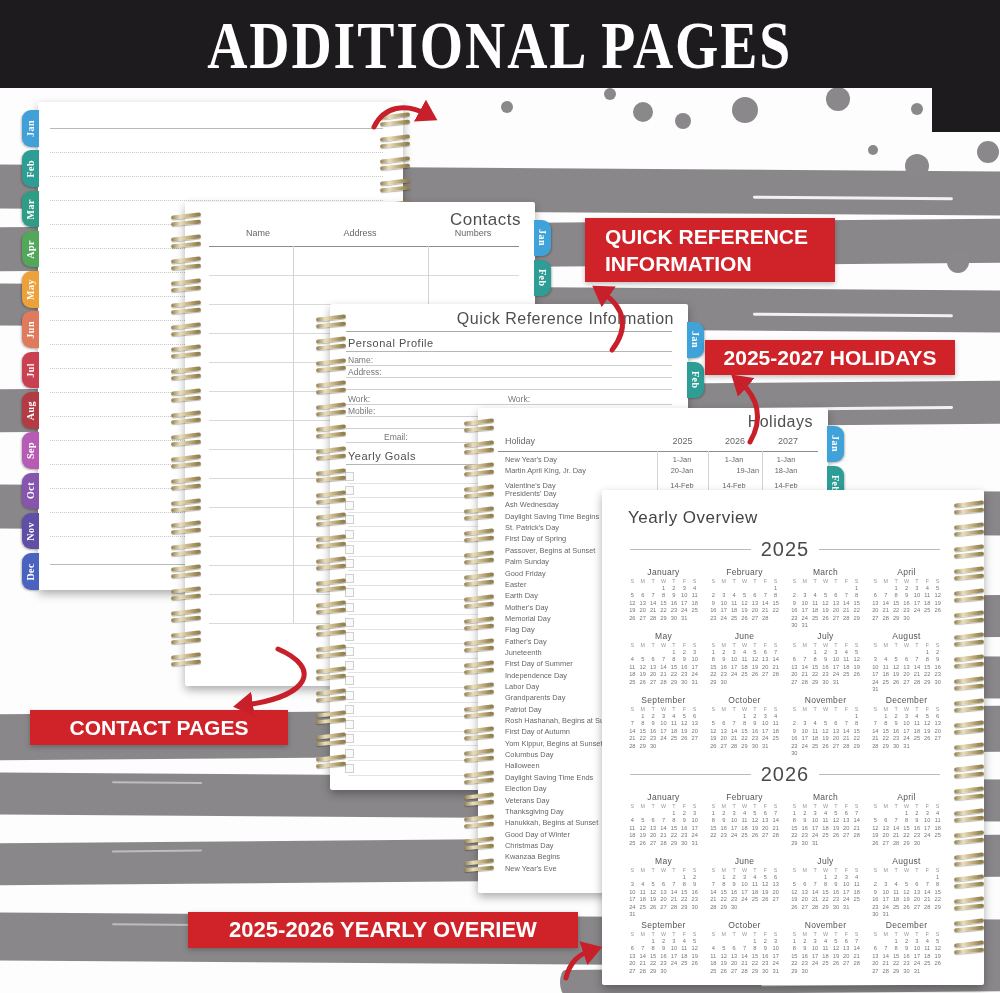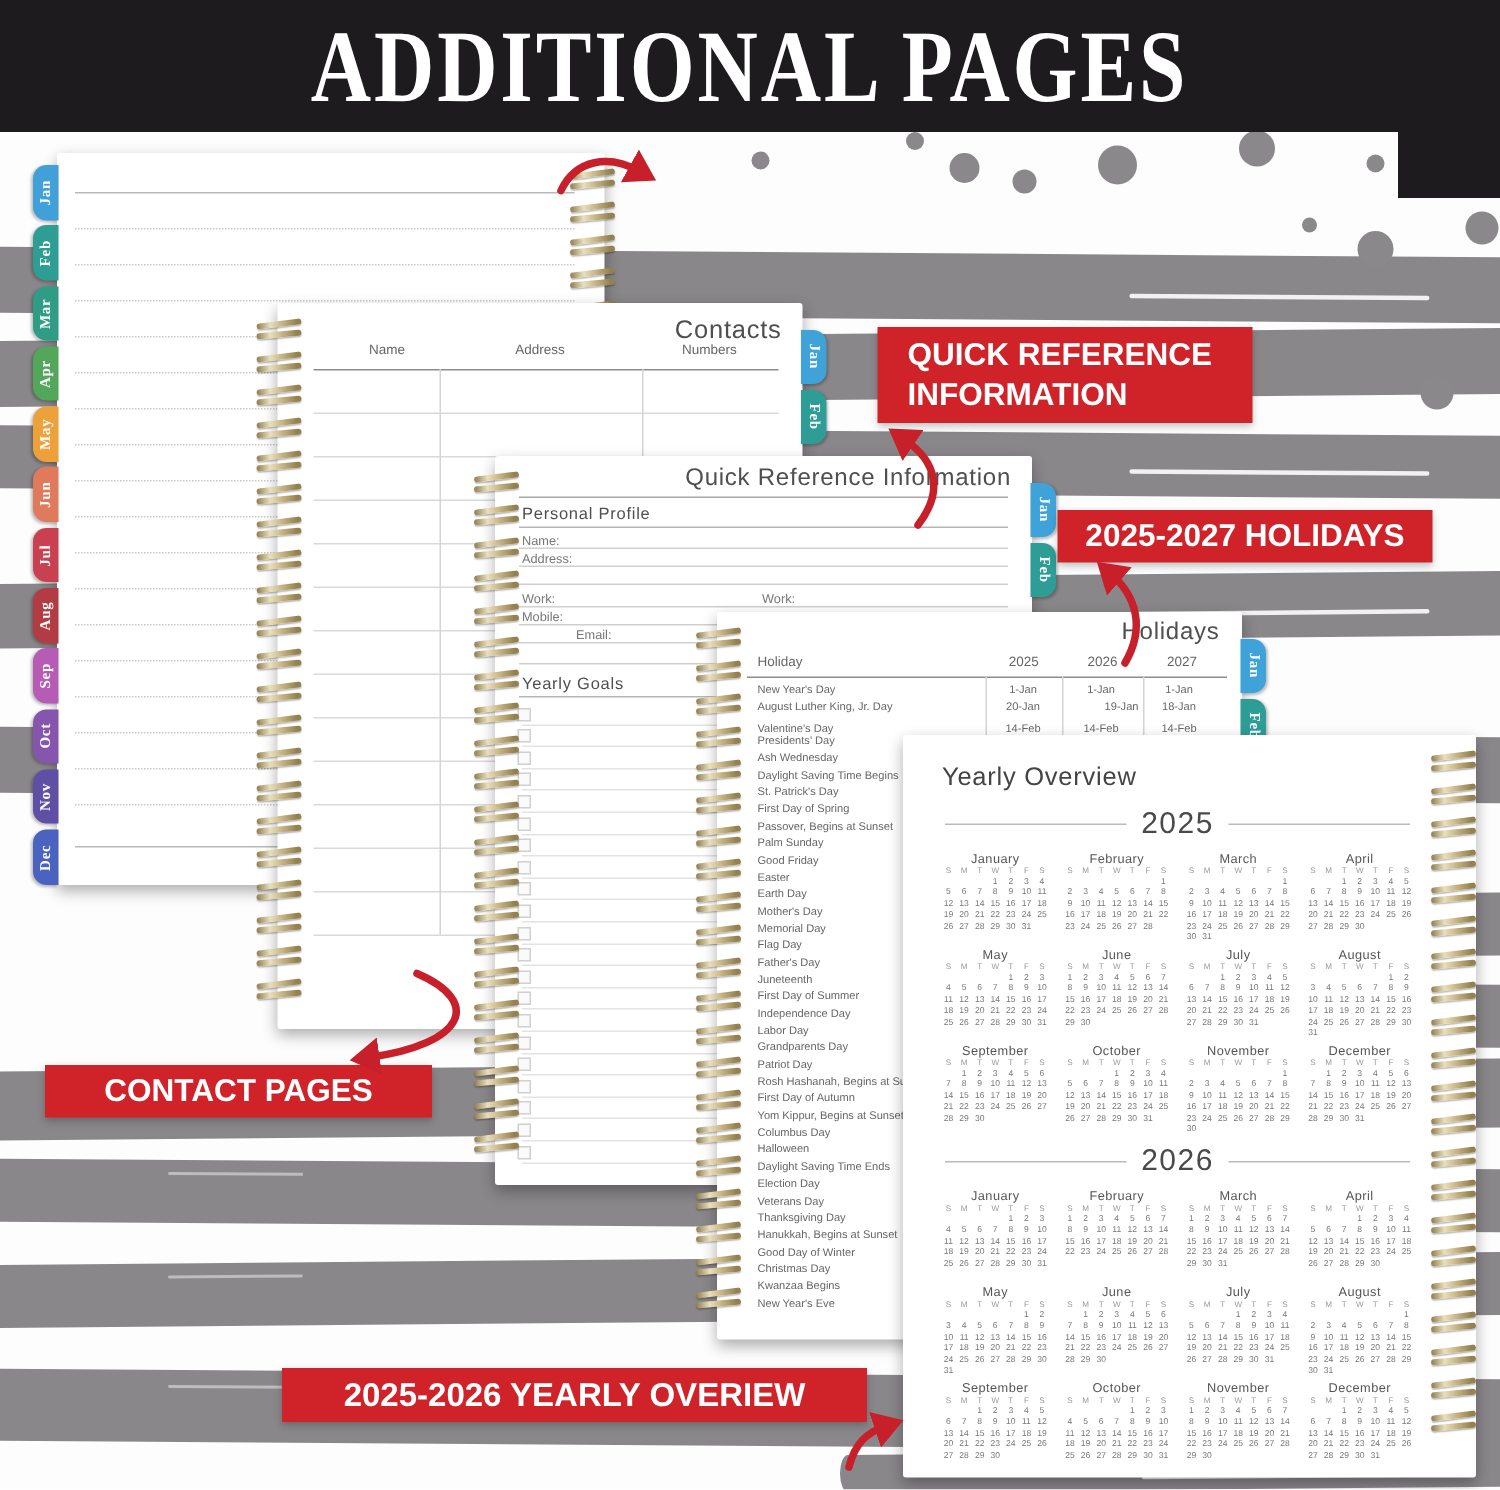--- a/index.html
+++ b/index.html
@@ -387,21 +387,21 @@
   </div>
 
   <div class="page" id="p3" style="left:330px;top:304px;width:358px;height:486px;">
     <div class="ptitle" style="right:14px;top:6px;font-size:16px;">Quick Reference Information</div>
     <div class="ptitle" style="left:18px;top:33px;font-size:11px;">Personal Profile</div>
     <span class="qlabel" style="left:18px;top:51px;">Name:</span>
     <span class="qlabel" style="left:18px;top:63px;">Address:</span>
     <span class="qlabel" style="left:18px;top:90px;">Work:</span>
     <span class="qlabel" style="left:178px;top:90px;">Work:</span>
     <span class="qlabel" style="left:18px;top:102px;">Mobile:</span>
-    <span class="qlabel" style="left:18px;top:114px;padding-left:36px;">Email:</span>
+    <span class="qlabel" style="left:18px;top:128px;padding-left:36px;">Email:</span>
     <div class="ptitle" style="left:18px;top:146px;font-size:11px;">Yearly Goals</div>
     <div id="qlines">
         <div class="hline" style="left: 16px; width: 326px; top: 27px; border-color: rgb(168, 168, 168);"></div>
         <div class="hline" style="left: 16px; width: 326px; top: 47px; border-color: rgb(181, 181, 181);"></div>
         <div class="hline" style="left: 16px; width: 326px; top: 61px; border-color: rgb(207, 207, 207);"></div>
         <div class="hline" style="left: 16px; width: 326px; top: 73px; border-color: rgb(207, 207, 207);"></div>
         <div class="hline" style="left: 16px; width: 326px; top: 85px; border-color: rgb(207, 207, 207);"></div>
         <div class="hline" style="left: 16px; width: 326px; top: 100px; border-color: rgb(207, 207, 207);"></div>
         <div class="hline" style="left: 16px; width: 326px; top: 112px; border-color: rgb(207, 207, 207);"></div>
         <div class="hline" style="left: 16px; width: 326px; top: 124px; border-color: rgb(207, 207, 207);"></div>
@@ -580,21 +580,21 @@
     <div class="vline" style="left:230px;top:43px;height:427px;"></div>
     <div class="vline" style="left:284px;top:43px;height:427px;"></div>
     <div id="hrows">
         <div class="hrow" style="top: 47px;">
           <span class="hname">New Year's Day</span>
           <span class="hd" style="left: 152px;">1-Jan</span>
           <span class="hd" style="left: 204px;">1-Jan</span>
           <span class="hd" style="left: 256px;">1-Jan</span>
         </div>
         <div class="hrow" style="top: 58.35px;">
-          <span class="hname">August Luther King, Jr. Day</span>
+          <span class="hname">Martin April King, Jr. Day</span>
           <span class="hd" style="left: 152px;">20-Jan</span>
           <span class="hd" style="left: 204px; text-align: right;">19-Jan</span>
           <span class="hd" style="left: 256px;">18-Jan</span>
         </div>
         <div class="hrow" style="top: 73px;">
           <span class="hname">Valentine's Day</span>
           <span class="hd" style="left: 152px;">14-Feb</span>
           <span class="hd" style="left: 204px;">14-Feb</span>
           <span class="hd" style="left: 256px;">14-Feb</span>
         </div>

